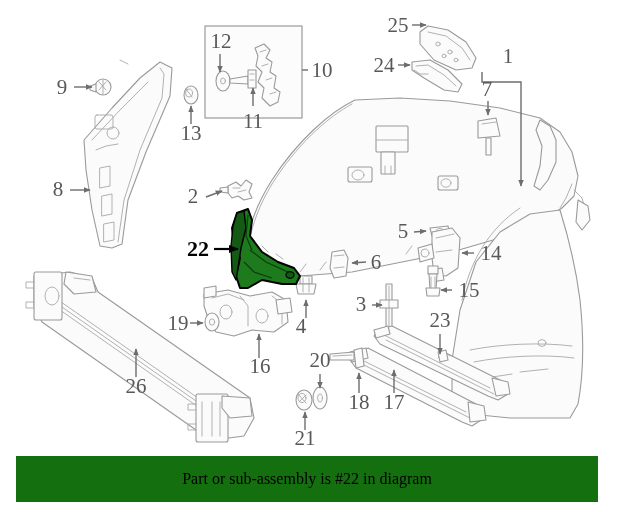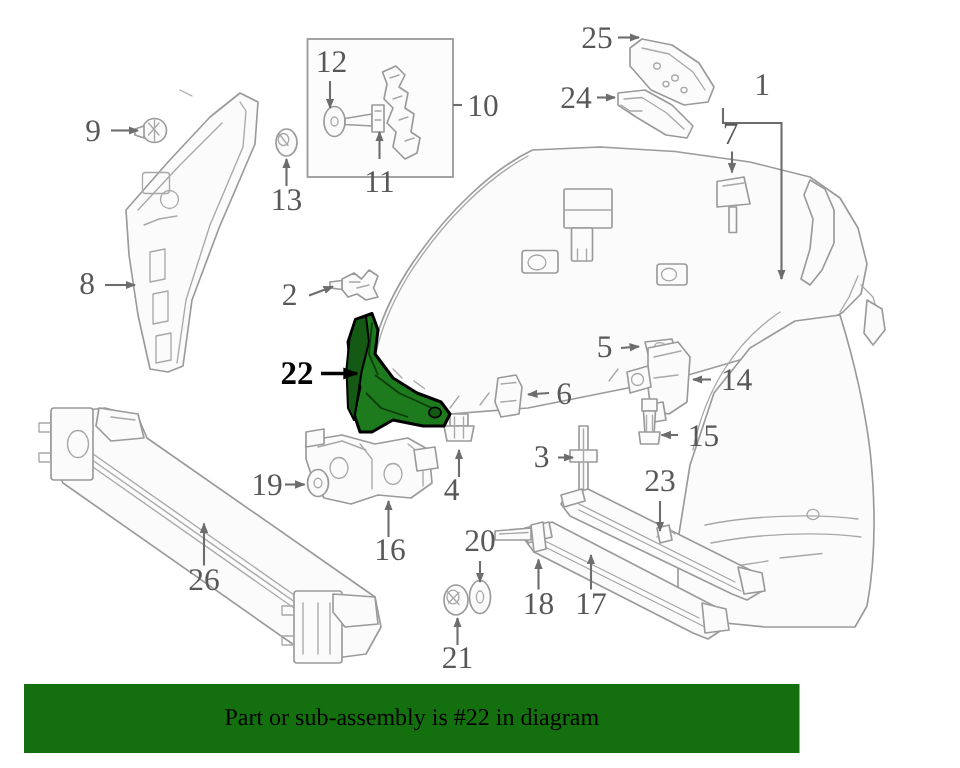--- a/index.html
+++ b/index.html
@@ -82,21 +82,21 @@
   .hl-line {
     fill: none;
     stroke: #0c3d0c;
     stroke-width: 1.2;
   }
 
   #banner {
     position: absolute;
     left: 16px;
     top: 456px;
-    width: 517px;
+    width: 582px;
     height: 46px;
     background: #14700f;
     display: flex;
     flex-direction: column;
     align-items: center;
     justify-content: center;
     box-sizing: border-box;
   }
   #banner .banner-line {
     color: #000000;

